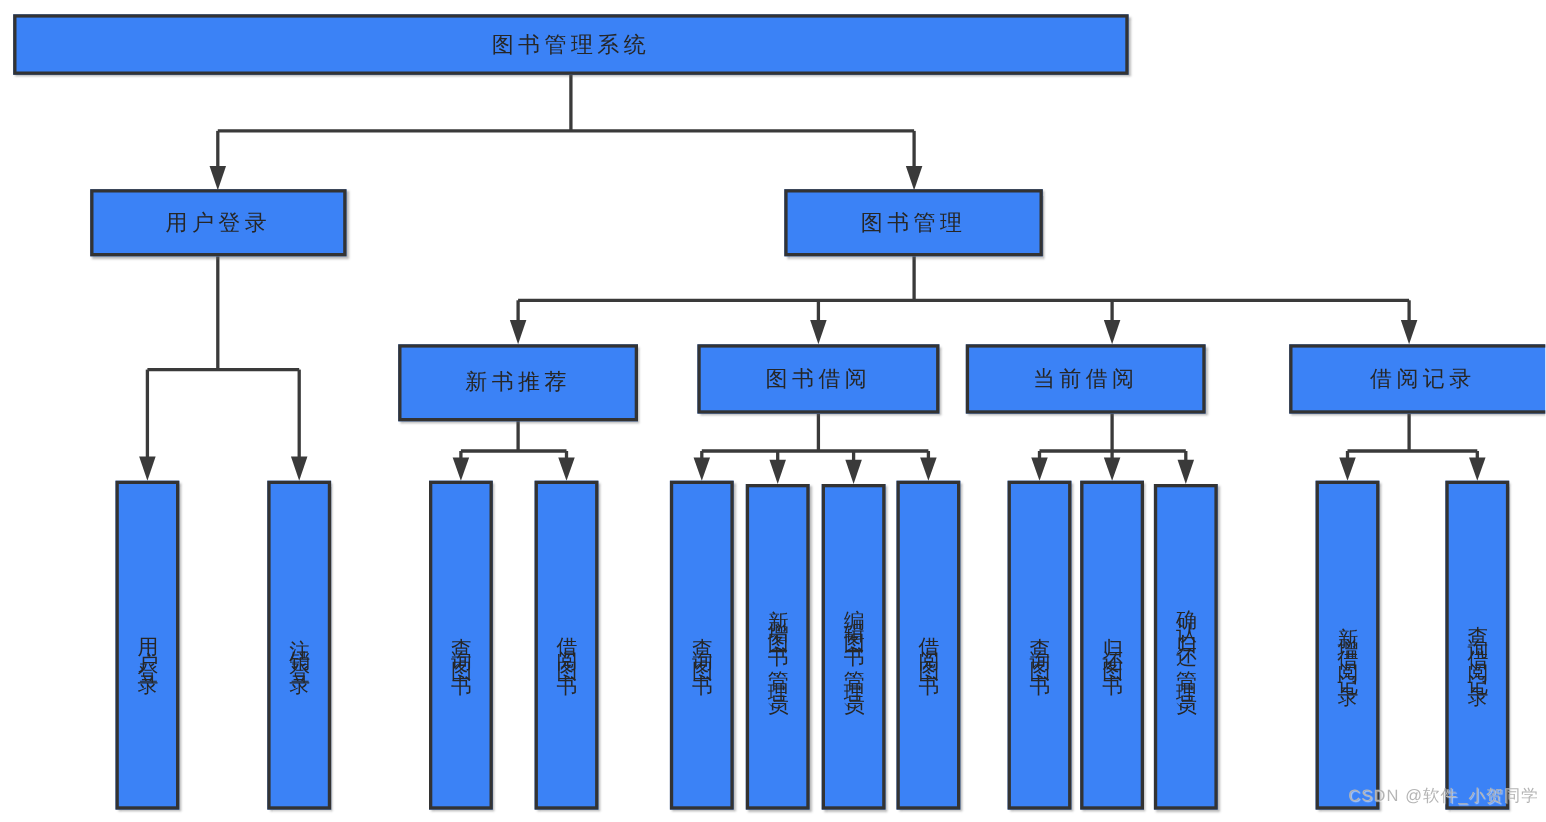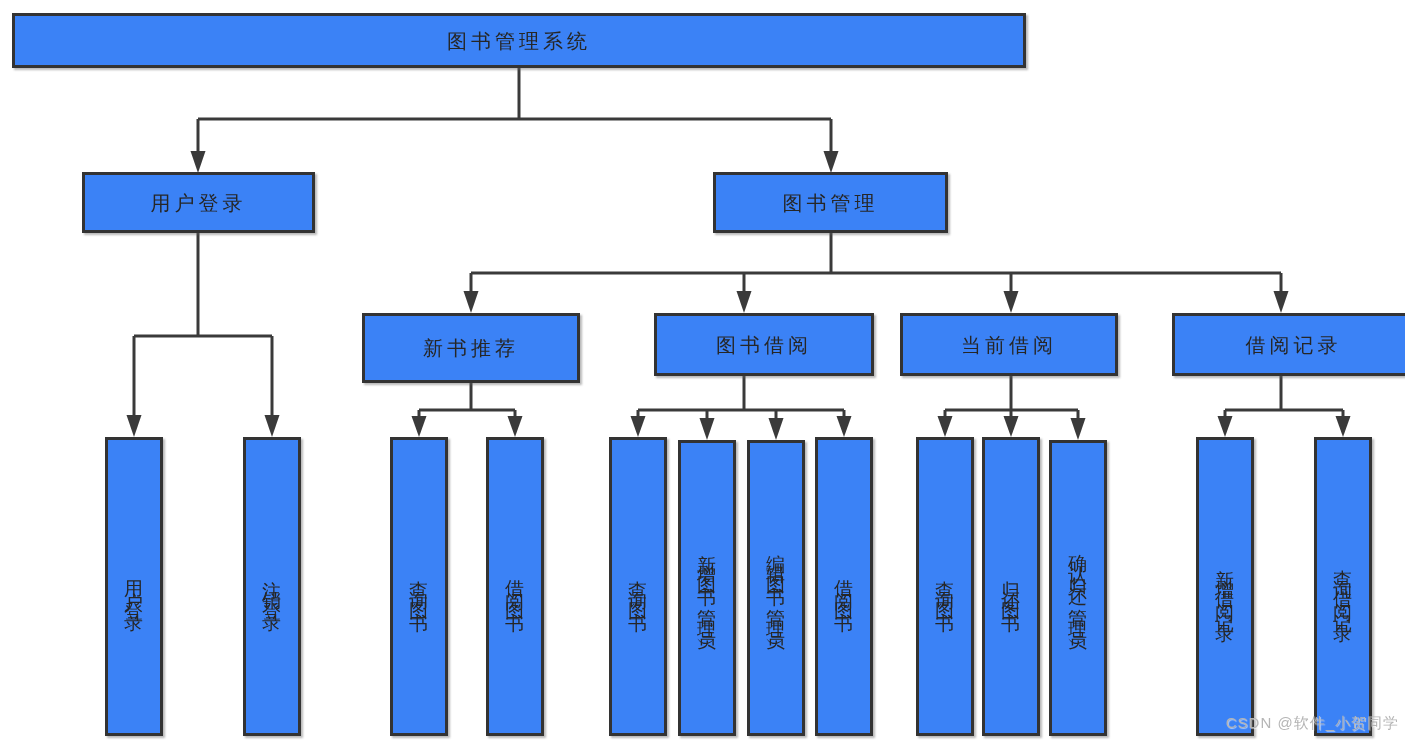--- a/index.html
+++ b/index.html
@@ -137,24 +137,24 @@
   <div class="node hnode" style="left:82px;top:172px;width:233px;height:61px">
     <span>用户登录</span>
   </div>
   <div class="node hnode" style="left:713px;top:172px;width:235px;height:61px">
     <span>图书管理</span>
   </div>
 
   <div class="node hnode" style="left:362px;top:313px;width:218px;height:70px">
     <span>新书推荐</span>
   </div>
-  <div class="node hnode" style="left:654px;top:313px;width:220px;height:63px">
+  <div class="node hnode" style="left:634px;top:313px;width:220px;height:63px">
     <span>图书借阅</span>
   </div>
-  <div class="node hnode" style="left:900px;top:313px;width:218px;height:63px">
+  <div class="node hnode" style="left:878px;top:313px;width:218px;height:63px">
     <span>当前借阅</span>
   </div>
   <div class="node hnode" style="left:1172px;top:313px;width:243px;height:63px">
     <span>借阅记录</span>
   </div>
 
   <div class="node leaf" style="left:105px">
     <span class="vtext">用户登录</span>
   </div>
   <div class="node leaf" style="left:243px">

